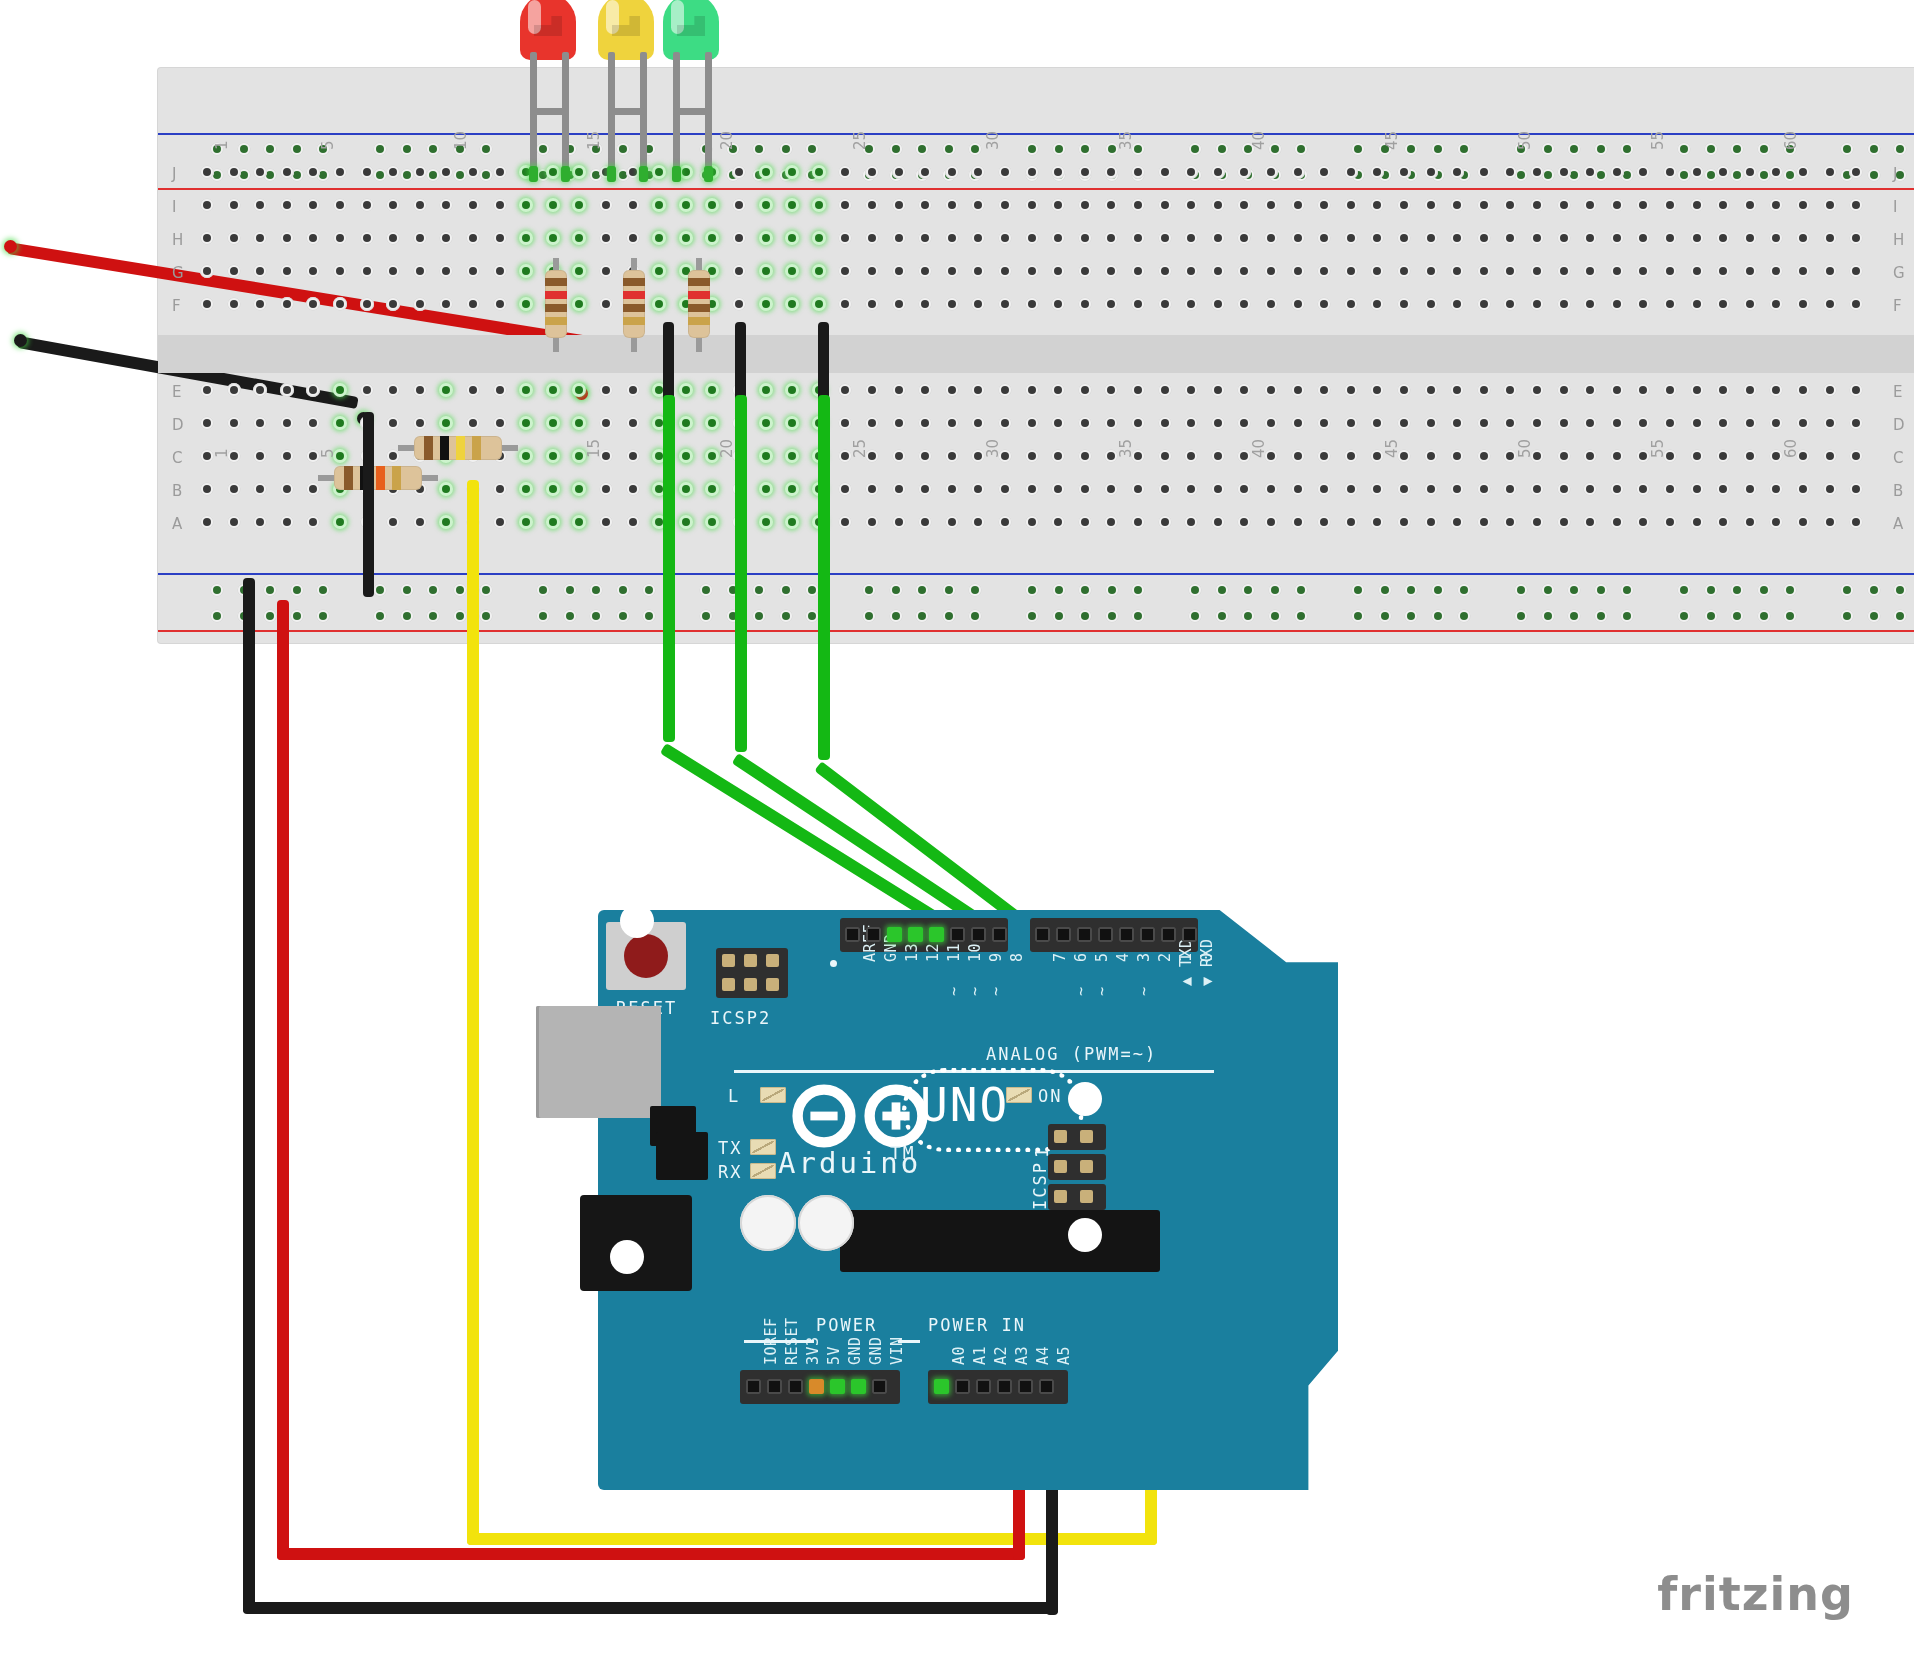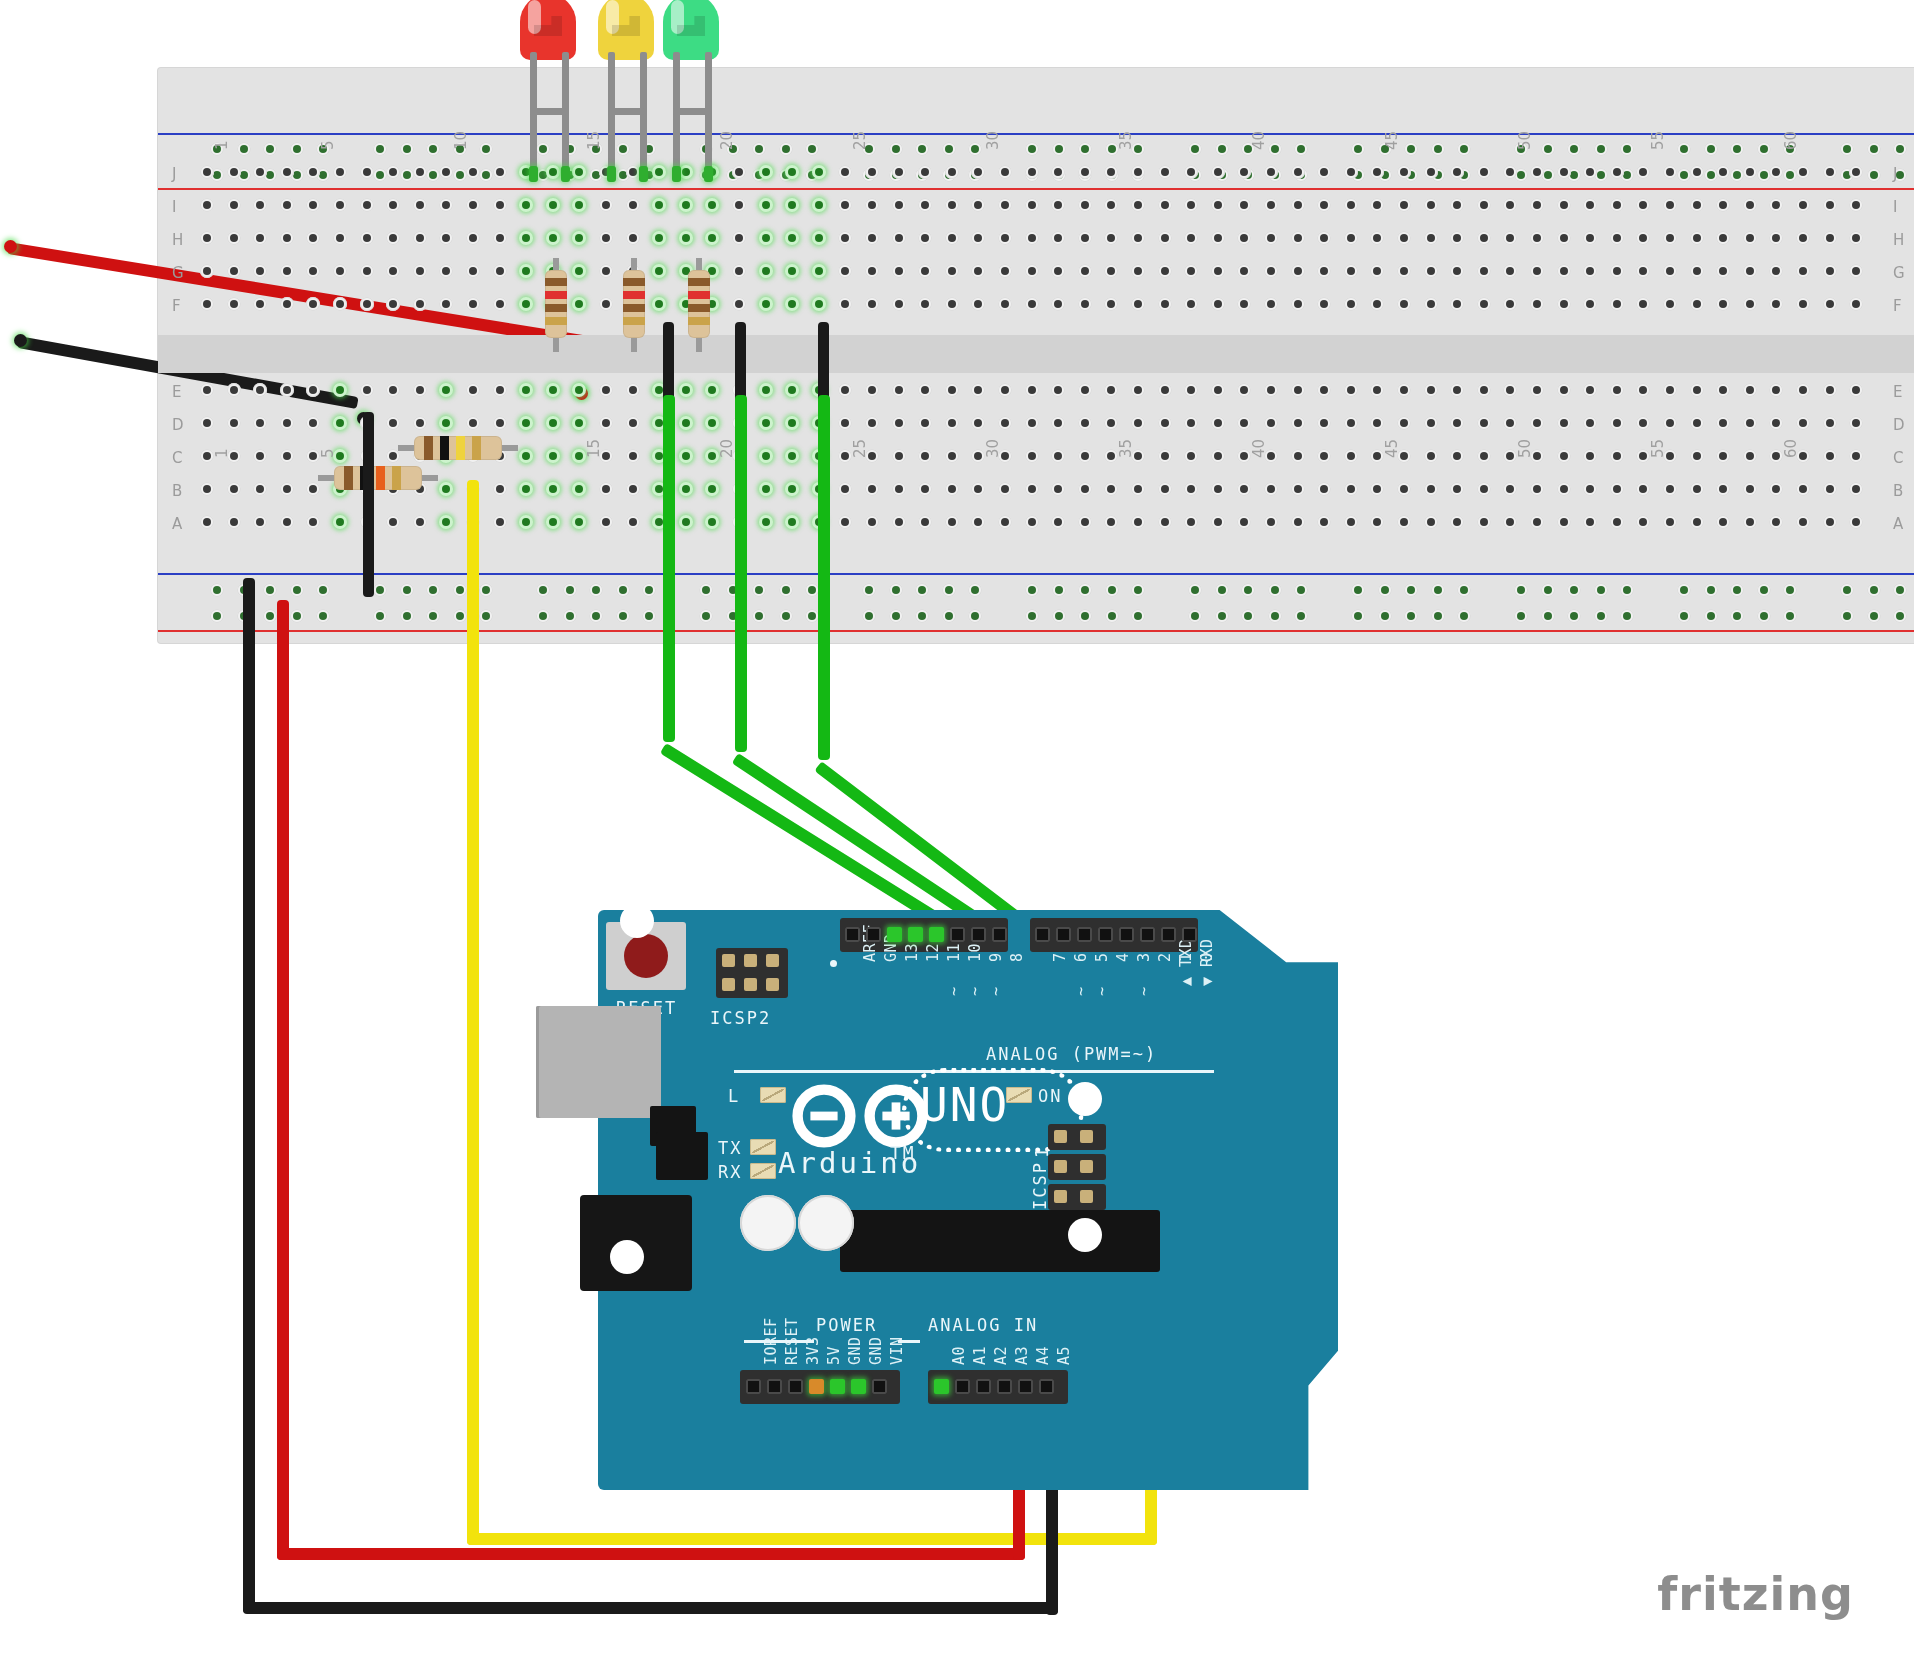--- a/index.html
+++ b/index.html
@@ -2898,20 +2898,20 @@
         <div class="plabel" style="left: 373px; top: 455px;">A1</div>
         <div class="hpin" style="left: 378px; top: 469px;"></div>
         <div class="plabel" style="left: 394px; top: 455px;">A2</div>
         <div class="hpin" style="left: 399px; top: 469px;"></div>
         <div class="plabel" style="left: 415px; top: 455px;">A3</div>
         <div class="hpin" style="left: 420px; top: 469px;"></div>
         <div class="plabel" style="left: 436px; top: 455px;">A4</div>
         <div class="hpin" style="left: 441px; top: 469px;"></div>
         <div class="plabel" style="left: 457px; top: 455px;">A5</div>
         <div class="btext" style="left: 218px; top: 405px;">POWER</div>
-        <div class="btext" style="left: 330px; top: 405px;">ANALOG IN</div>
+        <div class="btext" style="left: 330px; top: 405px;">POWER IN</div>
         <div class="silkline" style="left: 146px; top: 430px; width: 70px; height: 3px;"></div>
         <div class="silkline" style="left: 300px; top: 430px; width: 22px; height: 3px;"></div>
       </div>
   </div>
 
   <div class="abs" id="fritzing">fritzing</div>
 </div>
 
 </body></html>

